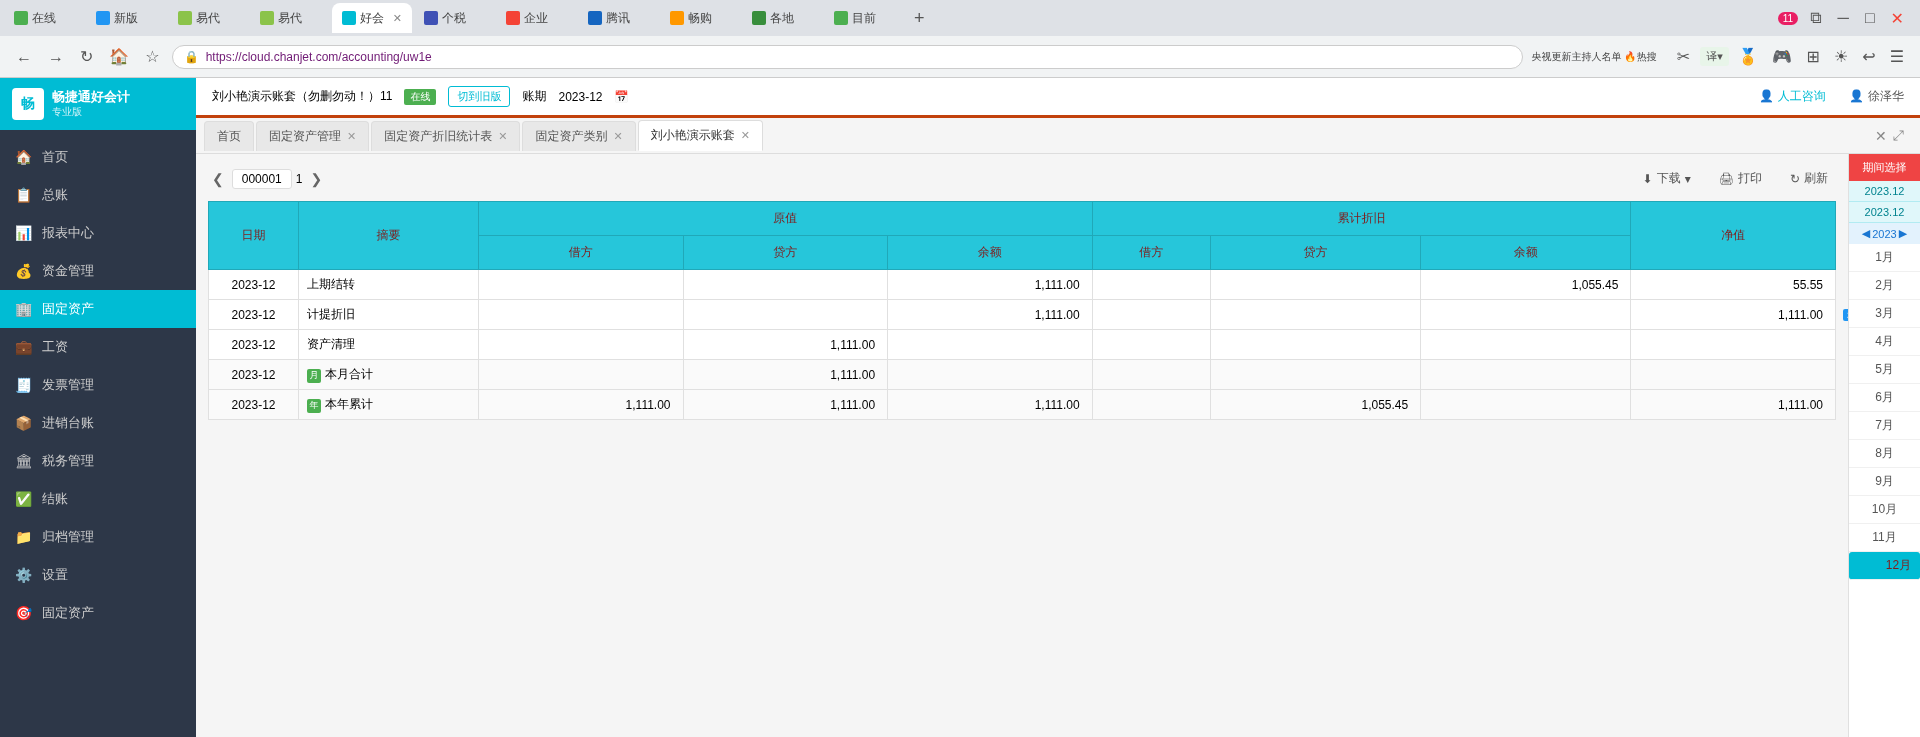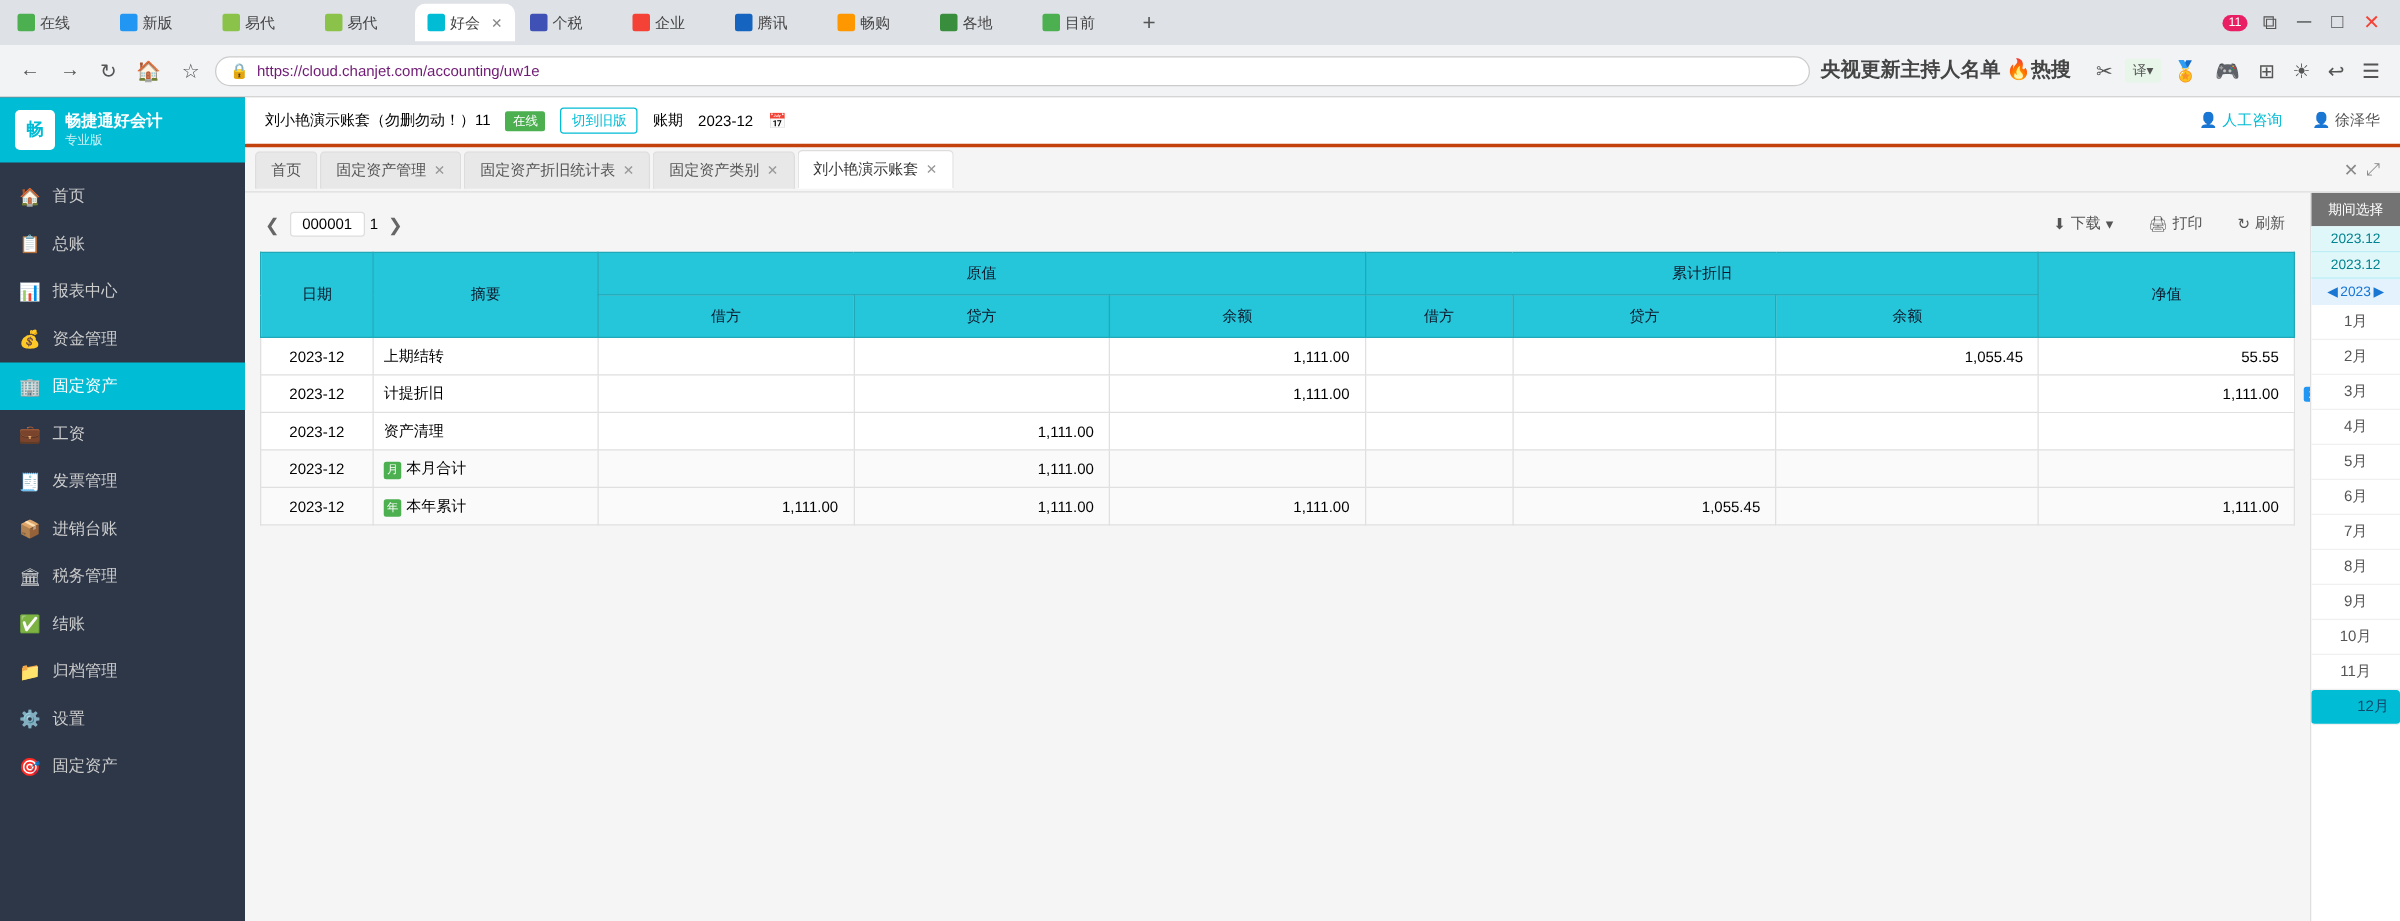--- a/index.html
+++ b/index.html
@@ -11,21 +11,21 @@
     .browser-tab { display: flex; align-items: center; height: 30px; padding: 0 10px; border-radius: 8px 8px 0 0; font-size: 12px; background: #dee1e6; color: #444; min-width: 80px; max-width: 140px; gap: 4px; }
     .browser-tab.active { background: #ffffff; }
     .browser-tab .tab-favicon { width: 14px; height: 14px; border-radius: 2px; display: inline-block; }
     .browser-tab .tab-close { margin-left: auto; color: #888; cursor: pointer; font-size: 11px; }
 
     .address-bar { display: flex; align-items: center; height: 42px; background: #f1f3f4; padding: 0 12px; gap: 8px; border-bottom: 1px solid #ccc; }
     .nav-btn { background: none; border: none; cursor: pointer; color: #555; font-size: 16px; padding: 4px; }
     .url-box { flex: 1; display: flex; align-items: center; background: #fff; border: 1px solid #ccc; border-radius: 20px; padding: 4px 12px; gap: 6px; font-size: 12px; color: #333; }
     .url-box .lock-icon { color: #34a853; font-size: 12px; }
     .url-text { color: #701a75; font-size: 12px; }
-    .search-right { display: flex; align-items: center; gap: 8px; font-size: 16px; color: #444; font-weight: bold; }
+    .search-right { display: flex; align-items: center; gap: 8px; font-size: 10px; color: #444; }
 
     
     .app-container { display: flex; height: calc(737px - 78px); width: 1920px; }
 
     
     .sidebar { width: 196px; background: #2d3748; color: #fff; display: flex; flex-direction: column; flex-shrink: 0; }
     .sidebar-header { background: #00bcd4; padding: 10px 12px; display: flex; align-items: center; gap: 8px; }
     .sidebar-logo { width: 32px; height: 32px; background: #fff; border-radius: 4px; display: flex; align-items: center; justify-content: center; color: #00bcd4; font-weight: bold; font-size: 14px; }
     .sidebar-title { font-size: 13px; font-weight: bold; color: #fff; line-height: 1.2; }
     .sidebar-subtitle { font-size: 10px; color: rgba(255,255,255,0.8); }
@@ -56,34 +56,34 @@
     
     .ledger-toolbar { display: flex; align-items: center; justify-content: space-between; margin-bottom: 10px; }
     .pagination { display: flex; align-items: center; gap: 4px; font-size: 12px; }
     .page-btn { background: none; border: none; cursor: pointer; color: #666; font-size: 14px; padding: 2px 4px; }
     .page-input { width: 60px; border: 1px solid #ddd; border-radius: 3px; padding: 2px 6px; text-align: center; font-size: 12px; }
     .toolbar-actions { display: flex; align-items: center; gap: 12px; }
     .action-btn { display: flex; align-items: center; gap: 4px; color: #555; font-size: 12px; cursor: pointer; padding: 4px 8px; border: none; background: none; }
 
     
     .ledger-table { width: 100%; border-collapse: collapse; font-size: 12px; }
-    .ledger-table th { background: #26c6da; color: #0f172a; text-align: center; padding: 8px 6px; border: 1px solid #20a8b8; font-weight: normal; }
+    .ledger-table th { background: #26c6da; color: #7f1d1d; text-align: center; padding: 8px 6px; border: 1px solid #20a8b8; font-weight: normal; }
     .ledger-table td { background: #fff; text-align: center; padding: 6px; border: 1px solid #e0e0e0; }
     .ledger-table .number-cell { text-align: right; padding-right: 12px; }
     .ledger-table .text-cell { text-align: left; padding-left: 8px; }
     .row-tag { display: inline-flex; align-items: center; justify-content: center; width: 14px; height: 14px; background: #4caf50; color: #fff; font-size: 9px; border-radius: 2px; margin-right: 4px; }
     .summary-row td { background: #fafafa; }
 
     
     .period-panel { width: 72px; background: #fff; border-left: 1px solid #e0e0e0; display: flex; flex-direction: column; overflow-y: auto; }
-    .period-header { background: #737373; color: #fff; text-align: center; padding: 6px 4px; font-size: 11px; writing-mode: horizontal-tb; }
+    .period-header { background: #ef4444; color: #fff; text-align: center; padding: 6px 4px; font-size: 11px; writing-mode: horizontal-tb; }
     .period-selected { background: #e0f7fa; padding: 4px; text-align: center; font-size: 11px; color: #00838f; border-bottom: 1px solid #b2ebf2; }
     .period-year { background: #e3f2fd; padding: 4px; text-align: center; font-size: 11px; color: #1976d2; display: flex; align-items: center; justify-content: center; gap: 2px; }
     .period-month { padding: 5px 4px; text-align: center; font-size: 12px; cursor: pointer; color: #555; border-bottom: 1px solid #f0f0f0; }
-    .period-month.active { background: #00bcd4; color: #0c4a6e; border-radius: 3px; padding-left: 32px; }
+    .period-month.active { background: #00bcd4; color: #7f1d1d; border-radius: 3px; padding-left: 32px; }
   </style>
 </head>
 <body>
 
 <div class="browser-chrome">
 
   <div class="tab-bar">
     <div class="browser-tab">
       <span class="tab-favicon" style="background:#4caf50;"></span>
       <span>在线</span>

